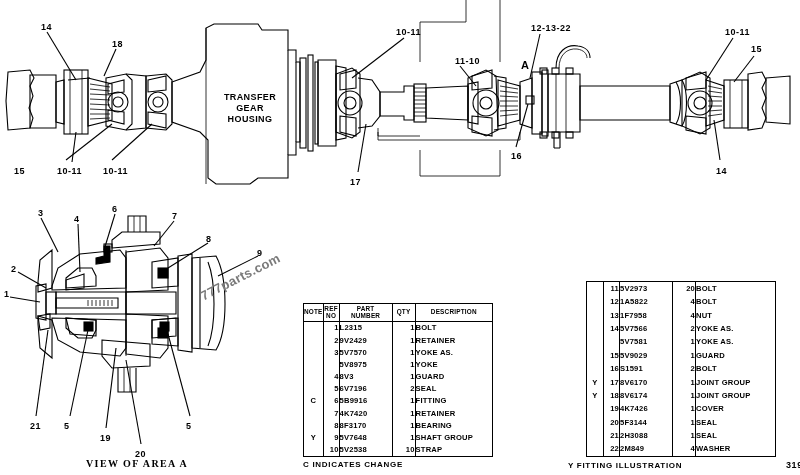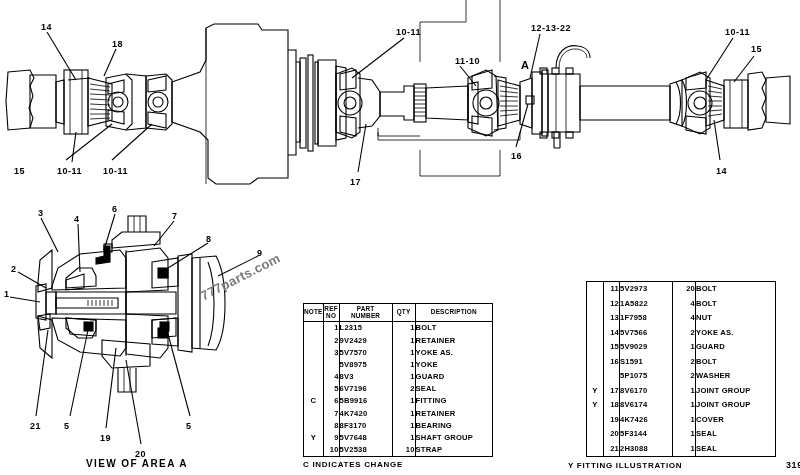--- a/index.html
+++ b/index.html
@@ -314,26 +314,29 @@
       <path d="M18,272 L46,288"></path>
       <path d="M10,297 L40,302"></path>
       <path d="M36,416 L48,330"></path>
       <path d="M70,416 L88,330"></path>
       <path d="M106,428 L116,348"></path>
       <path d="M141,444 L126,360"></path>
       <path d="M190,416 L168,334"></path>
     </g>
   </svg>
 
+  <div class="housing-txt" style="left:210px;top:92px;width:80px;">TRANSFER
+GEAR
+HOUSING</div>
 
   <div class="lbl big" style="left:521px;top:60px;">A</div>
 
   <div class="watermark" style="left:198px;top:290px;">777parts.com</div>
 
-  <div class="view-caption" style="left:86px;top:458px;">VIEW OF AREA A</div>
+  <div class="view-caption" style="left:86px;top:458px;font-family:Liberation Serif, serif;">VIEW OF AREA A</div>
 
   <div id="callouts-top">
       <div class="lbl" style="left: 41px; top: 23px;">14</div>
       <div class="lbl" style="left: 112px; top: 40px;">18</div>
       <div class="lbl" style="left: 396px; top: 28px;">10-11</div>
       <div class="lbl" style="left: 455px; top: 57px;">11-10</div>
       <div class="lbl" style="left: 531px; top: 24px; text-align: center;">12-13-22</div>
       <div class="lbl" style="left: 725px; top: 28px;">10-11</div>
       <div class="lbl" style="left: 14px; top: 167px;">15</div>
       <div class="lbl" style="left: 57px; top: 167px;">10-11</div>
@@ -479,40 +482,40 @@
           </tr>
           <tr>
             <td class="c-note"></td>
             <td class="c-ref">14</td>
             <td class="c-pn">5V7566</td>
             <td class="c-qty">2</td>
             <td class="c-desc">YOKE AS.</td>
           </tr>
           <tr>
             <td class="c-note"></td>
+            <td class="c-ref"></td>
+            <td class="c-pn">5V7581</td>
+            <td class="c-qty">1</td>
+            <td class="c-desc indent1">YOKE AS.</td>
+          </tr>
+          <tr>
+            <td class="c-note"></td>
             <td class="c-ref">15</td>
             <td class="c-pn">5V9029</td>
             <td class="c-qty">1</td>
             <td class="c-desc indent1">GUARD</td>
           </tr>
           <tr>
             <td class="c-note"></td>
             <td class="c-ref">16</td>
             <td class="c-pn">S1591</td>
             <td class="c-qty">2</td>
             <td class="c-desc">BOLT</td>
           </tr>
           <tr>
-            <td class="c-note"></td>
-            <td class="c-ref"></td>
-            <td class="c-pn">5P1075</td>
-            <td class="c-qty">2</td>
-            <td class="c-desc">WASHER</td>
-          </tr>
-          <tr>
             <td class="c-note">Y</td>
             <td class="c-ref">17</td>
             <td class="c-pn">8V6170</td>
             <td class="c-qty">1</td>
             <td class="c-desc">JOINT GROUP</td>
           </tr>
           <tr>
             <td class="c-note">Y</td>
             <td class="c-ref">18</td>
             <td class="c-pn">8V6174</td>
@@ -532,20 +535,27 @@
             <td class="c-pn">5F3144</td>
             <td class="c-qty">1</td>
             <td class="c-desc">SEAL</td>
           </tr>
           <tr>
             <td class="c-note"></td>
             <td class="c-ref">21</td>
             <td class="c-pn">2H3088</td>
             <td class="c-qty">1</td>
             <td class="c-desc">SEAL</td>
+          </tr>
+          <tr>
+            <td class="c-note"></td>
+            <td class="c-ref">22</td>
+            <td class="c-pn">2M849</td>
+            <td class="c-qty">4</td>
+            <td class="c-desc">WASHER</td>
           </tr>
         </tbody>
       </table>
   </div>
   <div class="footnote" style="left:568px;top:461px;">Y   FITTING ILLUSTRATION</div>
   <div class="docnum" style="left:786px;top:460px;">319921</div>
 
 </div>
 
 </body></html>

